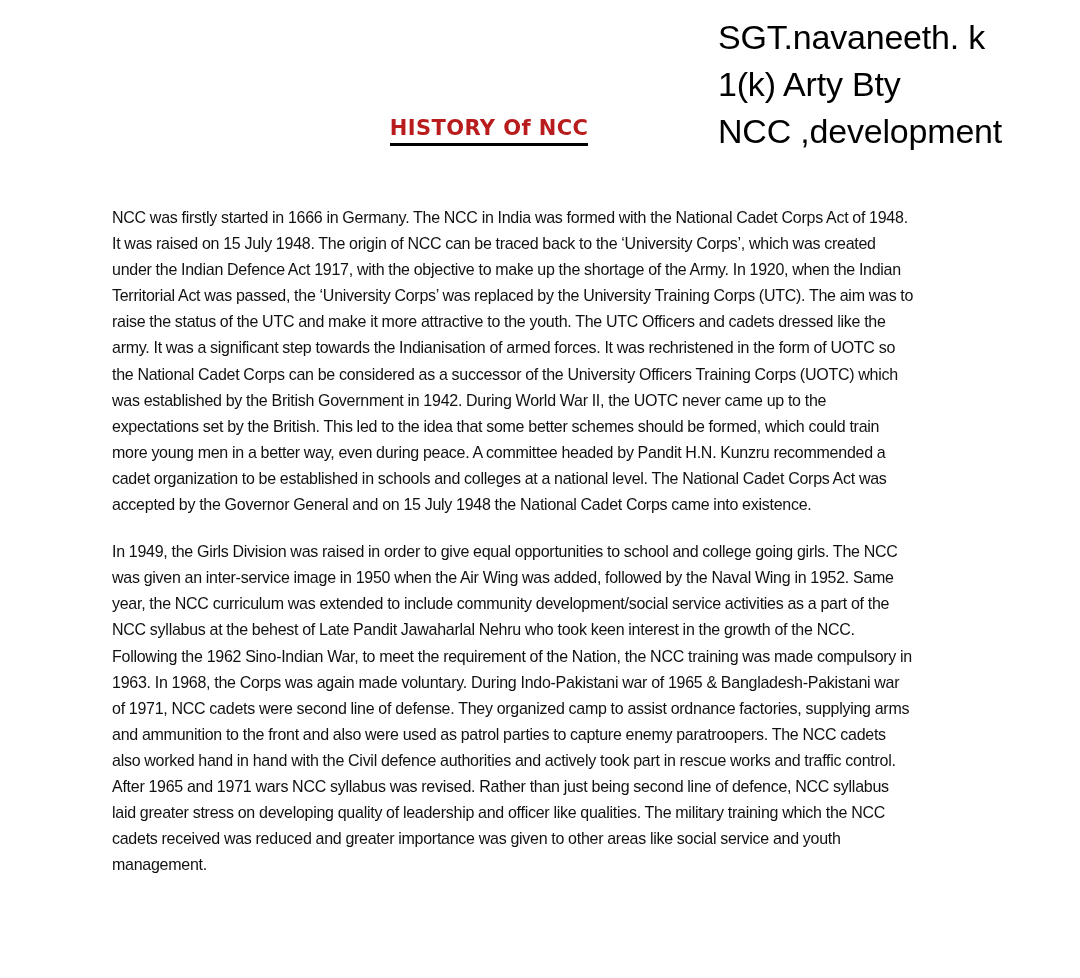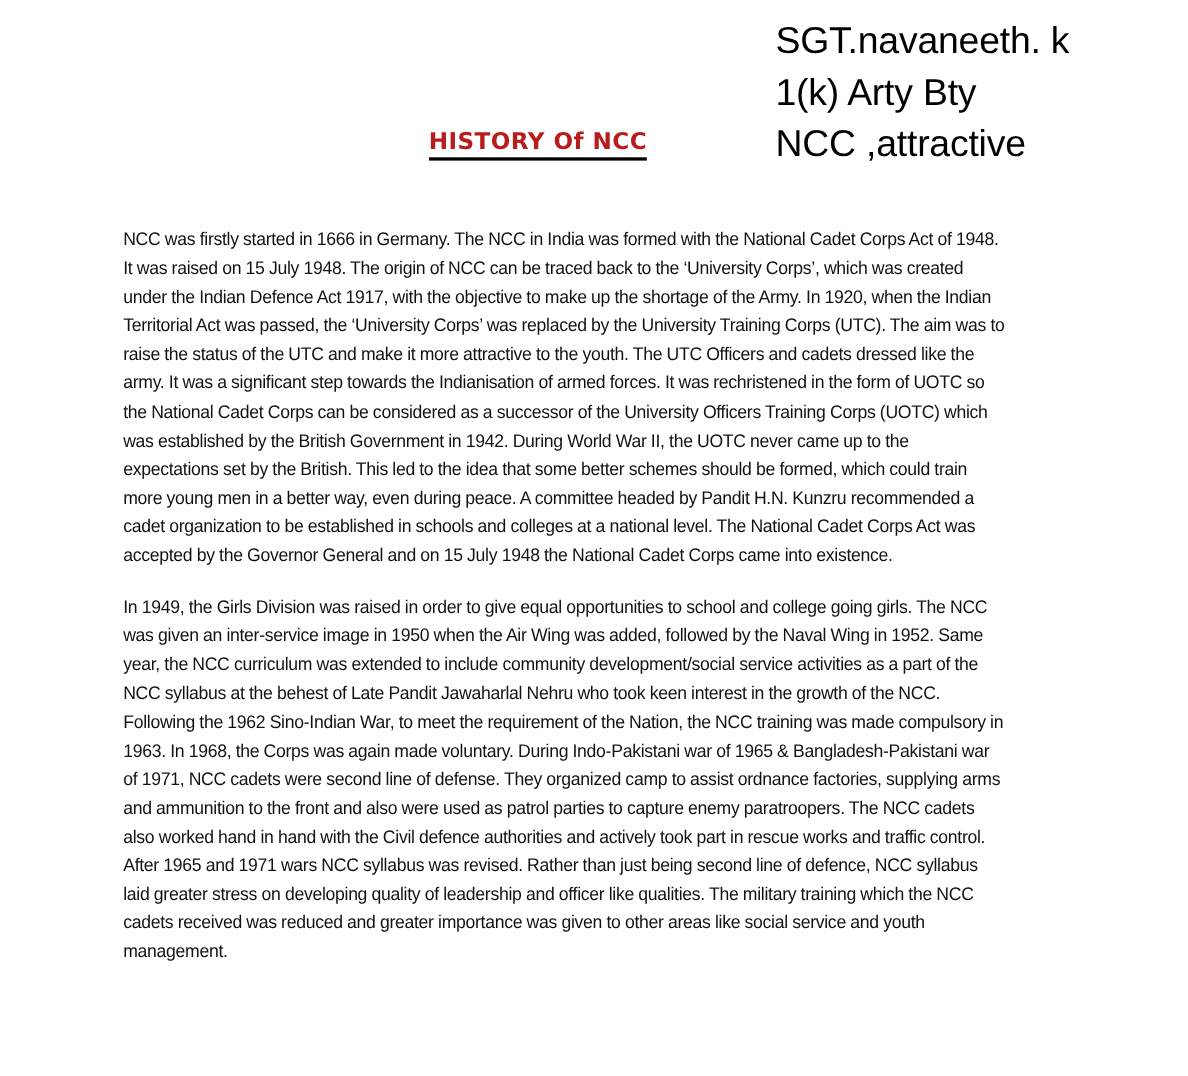--- a/index.html
+++ b/index.html
@@ -24,21 +24,21 @@
     top: 14px;
     width: 372px;
     font-family: "Liberation Sans", sans-serif;
     font-size: 34px;
     line-height: 47px;
     font-weight: 400;
     color: #000000;
     letter-spacing: -0.2px;
     white-space: nowrap;
   }
-  .author-line { display: block; }
+  .author-line { display: block; margin-left: 13px; }
 
   
   .doc-title-wrap {
     position: absolute;
     left: 0;
     top: 116px;
     width: 978px;
     text-align: center;
   }
   .doc-title {
@@ -72,21 +72,21 @@
     transform-origin: left top;
   }
   .body-copy p:last-child { margin-bottom: 0; }
 </style>
 </head>
 <body>
 
 <div class="author-block">
   <span class="author-line">SGT.navaneeth. k</span>
   <span class="author-line">1(k) Arty Bty</span>
-  <span class="author-line">NCC ,attractive</span>
+  <span class="author-line">NCC ,development</span>
 </div>
 
 <div class="doc-title-wrap">
   <span class="doc-title">HISTORY Of NCC</span>
 </div>
 
 <div class="body-copy">
   <p>NCC was firstly started in 1666 in Germany. The NCC in India was formed with the National Cadet Corps Act of 1948. It was raised on 15 July 1948. The origin of NCC can be traced back to the ‘University Corps’, which was created under the Indian Defence Act 1917, with the objective to make up the shortage of the Army. In 1920, when the Indian Territorial Act was passed, the ‘University Corps’ was replaced by the University Training Corps (UTC). The aim was to raise the status of the UTC and make it more attractive to the youth. The UTC Officers and cadets dressed like the army. It was a significant step towards the Indianisation of armed forces. It was rechristened in the form of UOTC so the National Cadet Corps can be considered as a successor of the University Officers Training Corps (UOTC) which was established by the British Government in 1942. During World War II, the UOTC never came up to the expectations set by the British. This led to the idea that some better schemes should be formed, which could train more young men in a better way, even during peace. A committee headed by Pandit H.N. Kunzru recommended a cadet organization to be established in schools and colleges at a national level. The National Cadet Corps Act was accepted by the Governor General and on 15 July 1948 the National Cadet Corps came into existence.</p>
   <p>In 1949, the Girls Division was raised in order to give equal opportunities to school and college going girls. The NCC was given an inter-service image in 1950 when the Air Wing was added, followed by the Naval Wing in 1952. Same year, the NCC curriculum was extended to include community development/social service activities as a part of the NCC syllabus at the behest of Late Pandit Jawaharlal Nehru who took keen interest in the growth of the NCC. Following the 1962 Sino-Indian War, to meet the requirement of the Nation, the NCC training was made compulsory in 1963. In 1968, the Corps was again made voluntary. During Indo-Pakistani war of 1965 &amp; Bangladesh-Pakistani war of 1971, NCC cadets were second line of defense. They organized camp to assist ordnance factories, supplying arms and ammunition to the front and also were used as patrol parties to capture enemy paratroopers. The NCC cadets also worked hand in hand with the Civil defence authorities and actively took part in rescue works and traffic control. After 1965 and 1971 wars NCC syllabus was revised. Rather than just being second line of defence, NCC syllabus laid greater stress on developing quality of leadership and officer like qualities. The military training which the NCC cadets received was reduced and greater importance was given to other areas like social service and youth management.</p>
 </div>

